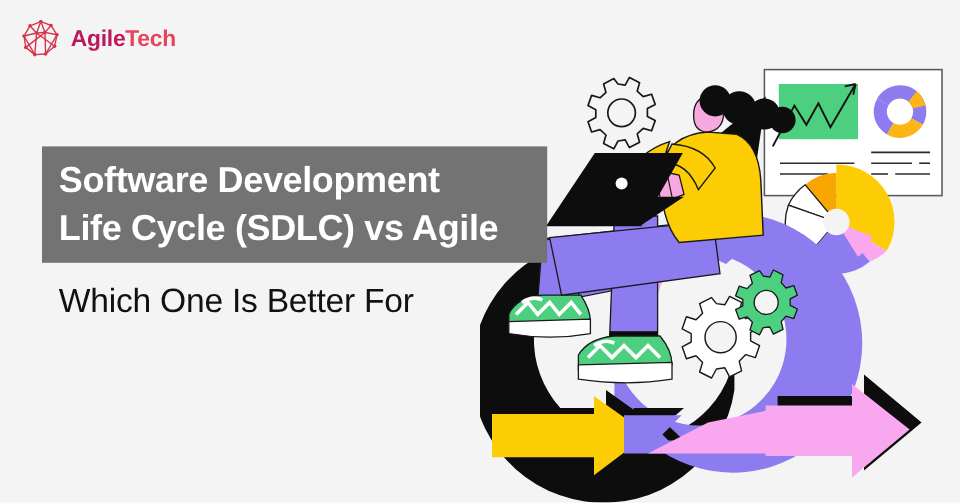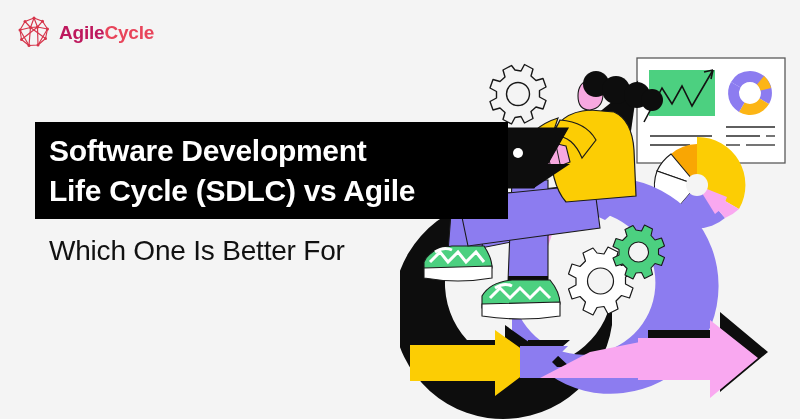--- a/index.html
+++ b/index.html
@@ -34,23 +34,23 @@
     white-space: nowrap;
   }
   #logo-text .word-a { color: #be185d; }
   #logo-text .word-b { color: #e8445a; }
 
   
   #title-banner {
     position: absolute;
     left: 35px;
     top: 122px;
-    width: 473px;
+    width: 421px;
     height: 97px;
-    background: #000000;
+    background: #737373;
     box-sizing: border-box;
     padding: 9px 14px 0 14px;
   }
   #title-banner .tline {
     color: #ffffff;
     font-size: 30px;
     font-weight: 700;
     line-height: 40px;
     letter-spacing: -0.3px;
     white-space: nowrap;
@@ -109,21 +109,21 @@
         <circle cx="20" cy="29" r="1.5"></circle>
           <circle cx="11" cy="29.5" r="1.5"></circle>
         <circle cx="3.5" cy="23.5" r="1.5"></circle>
           <circle cx="2" cy="14" r="1.5"></circle>
         <circle cx="7" cy="5.5" r="1.5"></circle>
           <circle cx="12.5" cy="11.5" r="1.5"></circle>
         <circle cx="19.5" cy="11" r="1.5"></circle>
       </g>
     </svg>
     <div id="logo-text">
-      <span class="word-a">Agile</span><span class="word-b">Cycle</span>
+      <span class="word-a">Agile</span><span class="word-b">Tech</span>
     </div>
   </div>
 
   <svg id="illustration" viewBox="0 0 400 419">
 
     <g transform="translate(115,98) scale(1.0)">
       <path d="M0,-28 L6,-27 L9.5,-33.5 L18,-29 L16,-22 L21,-17.5 L28,-19.5 L31,-11 L24.5,-7.5 L24.5,-1 L31,2.5 L28,11 L21,9 L16,13.5 L18,20.5 L9.5,25 L6,18.5 L0,19.5 L-3.5,26 L-12,21.5 L-10,14.5 L-15,10 L-22,12 L-25,3.5 L-18.5,0 L-18.5,-6.5 L-25,-10 L-22,-18.5 L-15,-16.5 L-10,-21 L-12,-28 L-3.5,-32.5 Z" fill="#f4f4f4" stroke="#181818" stroke-width="1.4" stroke-linejoin="round"></path>
       <circle cx="3" cy="-4" r="11.5" fill="#f4f4f4" stroke="#181818" stroke-width="1.4"></circle>
     </g>
 

